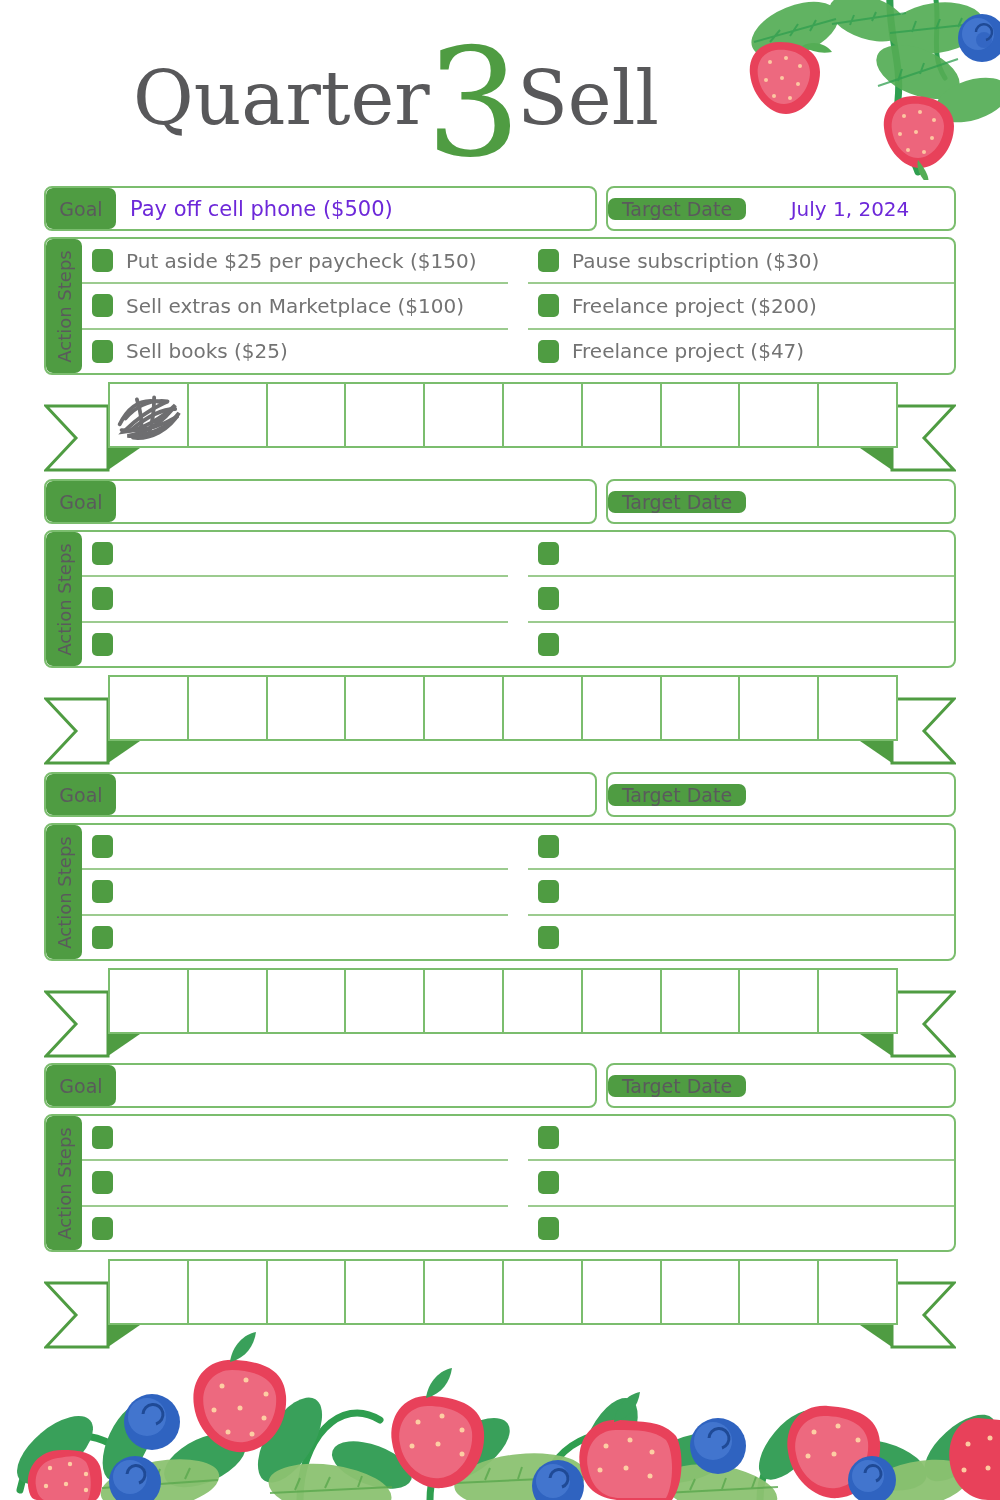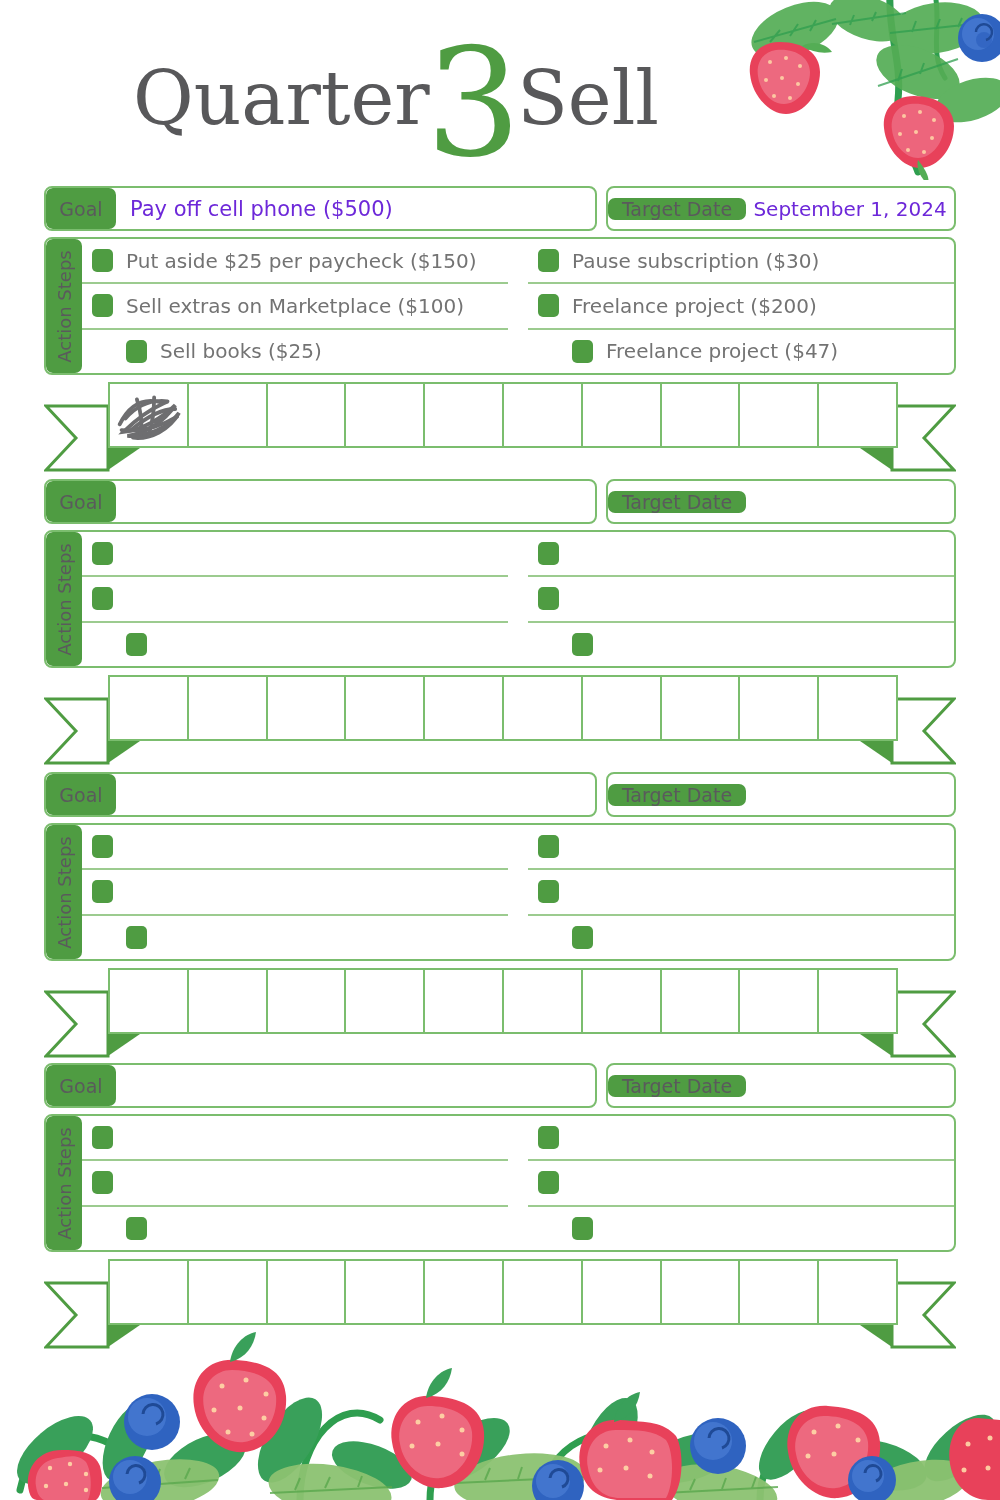--- a/index.html
+++ b/index.html
@@ -161,21 +161,21 @@
   .steps-col:first-child { padding-right: 10px; }
   .steps-col:last-child  { padding-left: 10px; }
   .step-item {
     flex: 1;
     display: flex;
     align-items: center;
     gap: 13px;
     padding-left: 10px;
     border-bottom: 2px solid #9ccb8f;
   }
-  .step-item:last-child { border-bottom: none; margin-left: 34px; }
+  .step-item:last-child { border-bottom: none; }
   .checkbox {
     width: 21px;
     height: 23px;
     background: #4f9c42;
     border-radius: 5px;
     flex-shrink: 0;
   }
   .step-text {
     font-size: 20px;
     color: #737373;
@@ -288,21 +288,21 @@
 
   <div id="sections-host">
       <div class="goal-section" style="top: 186px;">
     <div class="goal-row">
       <div class="goal-left">
         <div class="tab tab-goal">Goal</div>
         <div class="field-value">Pay off cell phone ($500)</div>
       </div>
       <div class="goal-right">
         <div class="tab tab-date">Target Date</div>
-        <div class="field-value date-value">September 1, 2024</div>
+        <div class="field-value date-value">July 1, 2024</div>
       </div>
     </div>
     <div class="steps-row">
       <div class="tab-steps">
         <span>Action Steps</span>
       </div>
       <div class="steps-grid">
         <div class="steps-col">
               <div class="step-item">
        <span class="checkbox"></span>

